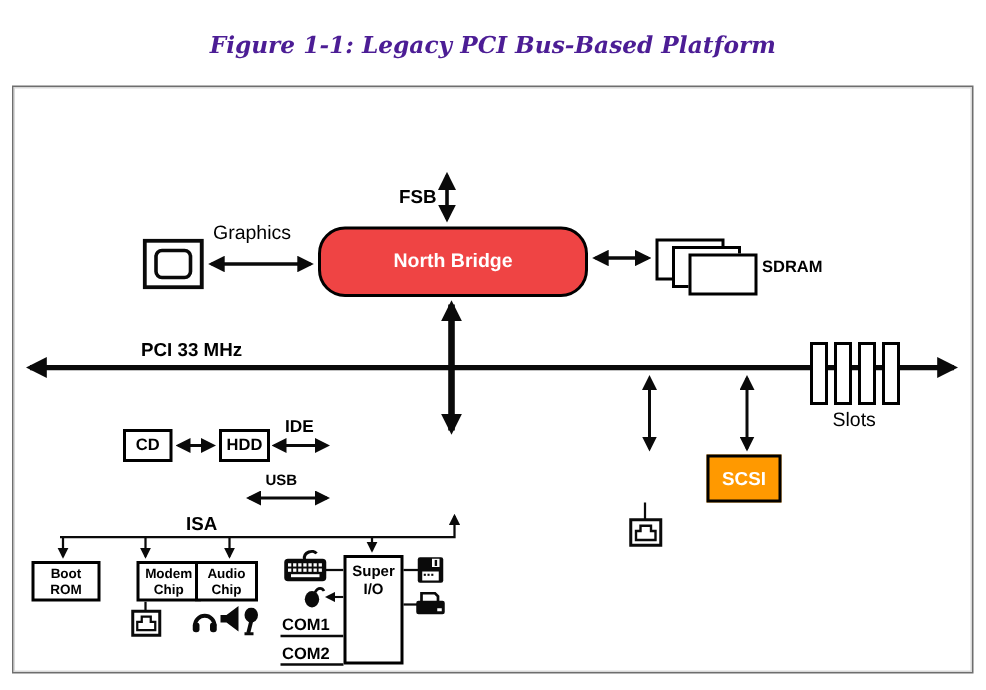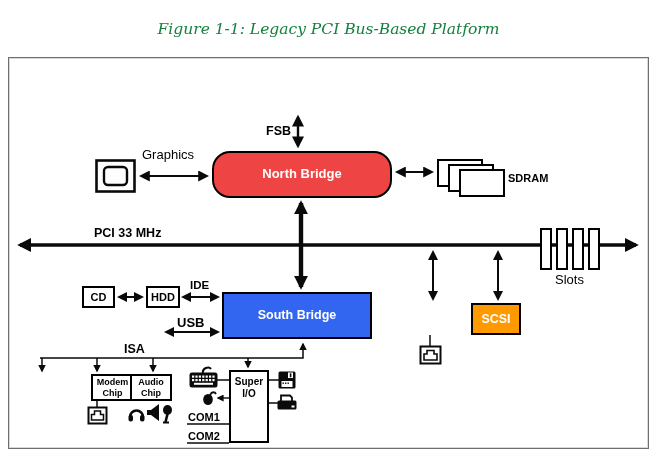--- a/index.html
+++ b/index.html
@@ -1,20 +1,20 @@
 <!DOCTYPE html>
 <html><head>
 <meta charset="utf-8">
 <style>
   html,body{margin:0;padding:0;background:#ffffff;}
   #stage{position:relative;width:657px;height:460px;background:#fff;overflow:hidden;
          font-family:"Liberation Sans",sans-serif;color:#000;}
   .abs{position:absolute;box-sizing:border-box;}
   #fig-title{left:0;top:20px;width:657px;text-align:center;
-             font-family:"DejaVu Serif",serif;font-style:italic;font-size:15.5px;color:#15803d;}
+             font-family:"DejaVu Serif",serif;font-style:italic;font-size:15.5px;color:#4c1d95;font-weight:bold;}
   #outer-box{left:8px;top:57px;width:641px;height:392px;border:1px solid #6e6e6e;
              box-shadow:inset 0 0 0 1px #d9d9d9;}
   svg.overlay{position:absolute;left:0;top:0;z-index:1;}
   .box{position:absolute;box-sizing:border-box;background:#fff;border:2px solid #000;
        display:flex;align-items:center;justify-content:center;text-align:center;
        font-weight:bold;z-index:2;line-height:1.15;}
   .pre{white-space:pre-line;}
   .lbl{position:absolute;z-index:3;font-weight:bold;white-space:nowrap;}
   .lbl.reg{font-weight:normal;}
   .white{color:#fff;}
@@ -63,26 +63,27 @@
       <line x1="216" y1="380" x2="229" y2="380" stroke-width="1.5"></line>
       <line x1="229" y1="398" x2="218" y2="398" stroke-width="1.4" marker-end="url(#ah)"></line>
       <line x1="187" y1="424" x2="229" y2="424" stroke-width="1.6"></line>
       <line x1="187" y1="443" x2="229" y2="443" stroke-width="1.6"></line>
       <line x1="267" y1="380" x2="280" y2="380" stroke-width="1.5"></line>
       <line x1="267" y1="403" x2="280" y2="403" stroke-width="1.5"></line>
     </g>
   </svg>
 
   <div class="box white" style="left: 212px; top: 151px; width: 180px; height: 47px; font-size: 13px; background-color: #ef4444; border-radius: 18px;">North Bridge</div>
-  <div class="box white" style="left: 222px; top: 292px; width: 150px; height: 47px; font-size: 12.5px; background-color: rgb(51, 102, 240);">South Bridge</div>
   <div class="box white" style="left: 471px; top: 303px; width: 50px; height: 32px; font-size: 12.5px; background-color: rgb(255, 153, 0);">SCSI</div>
 
   <div class="box" style="left:82px;top:286px;width:33px;height:22px;font-size:11px;">CD</div>
   <div class="box" style="left:146px;top:286px;width:34px;height:22px;font-size:11px;">HDD</div>
 
+  <div class="box pre" style="left:21px;top:374px;width:46px;height:27px;font-size:9px;">Boot
+ROM</div>
   <div class="box pre" style="left:75px;top:374px;width:43px;height:27px;font-size:9px;margin-left:16px;">Modem
 Chip</div>
   <div class="box pre" style="left:130px;top:374px;width:42px;height:27px;font-size:9px;">Audio
 Chip</div>
   <div class="box pre" style="left:229px;top:370px;width:40px;height:73px;font-size:10px;align-items:flex-start;padding-top:4px;">Super
 I/O</div>
 
   <div class="box" style="left:437px;top:159px;width:46px;height:28px;"></div>
   <div class="box" style="left:448px;top:164px;width:46px;height:28px;"></div>
   <div class="box" style="left:459px;top:169px;width:46px;height:28px;"></div>
@@ -91,21 +92,21 @@
   <div class="slot" style="left:556px;top:228px;"></div>
   <div class="slot" style="left:572px;top:228px;"></div>
   <div class="slot" style="left:588px;top:228px;"></div>
 
   <div class="lbl" style="left:266px;top:124px;font-size:12.5px;text-align:center;">FSB</div>
   <div class="lbl reg" style="left:142px;top:147px;font-size:13px;">Graphics</div>
   <div class="lbl" style="left:508px;top:172px;font-size:11px;">SDRAM</div>
   <div class="lbl" style="left:94px;top:226px;font-size:12.5px;">PCI 33 MHz</div>
   <div class="lbl reg" style="left:555px;top:272px;font-size:13px;">Slots</div>
   <div class="lbl" style="left:190px;top:279px;font-size:11.5px;">IDE</div>
-  <div class="lbl" style="left:177px;top:315px;font-size:13px;">USB</div>
+  <div class="lbl" style="left:177px;top:315px;font-size:10px;">USB</div>
   <div class="lbl" style="left:124px;top:342px;font-size:12.5px;">ISA</div>
   <div class="lbl" style="left:188px;top:411px;font-size:11px;">COM1</div>
   <div class="lbl" style="left:188px;top:430px;font-size:11px;">COM2</div>
 
   <div class="icon" style="left:95px;top:159px;">
     <svg width="41" height="34">
         <rect x="1.5" y="1.5" width="38" height="31" fill="#fff" stroke="#0a0a0a" stroke-width="2.6"></rect>
         <rect x="9" y="8" width="23" height="18" rx="4" fill="#fff" stroke="#0a0a0a" stroke-width="2.4"></rect>
       </svg>
   </div>

